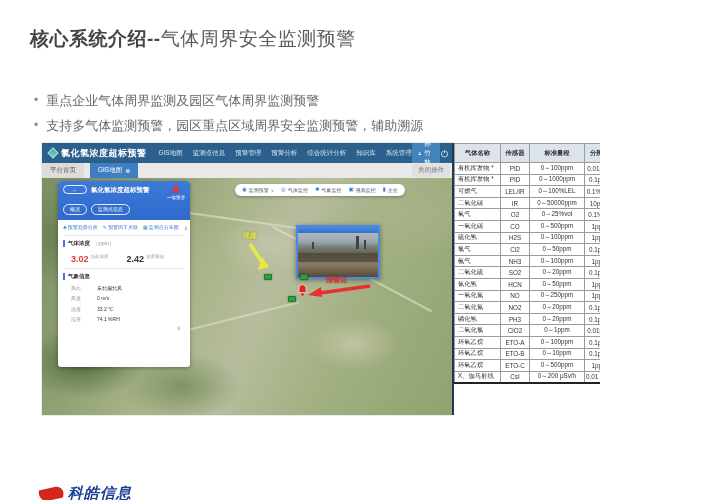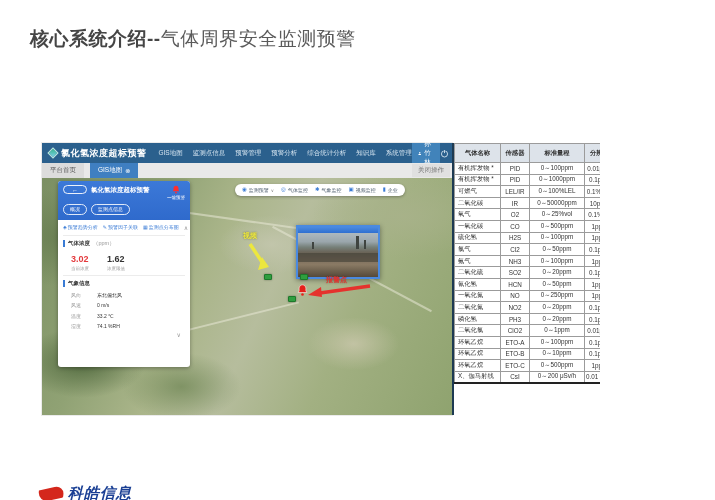--- a/index.html
+++ b/index.html
@@ -63,21 +63,21 @@
   .pill-btn { border:1px solid rgba(255,255,255,.85); border-radius:7px; padding:1px 6px; font-size:5px; color:#fff; line-height:1.3; white-space:nowrap; }
   .panel-body { flex:1; padding:4px 5px 3px; display:flex; flex-direction:column; }
   .links-row { display:flex; align-items:center; gap:5px; font-size:5px; color:#3a7bd5; }
   .links-row .lnk { display:flex; align-items:center; gap:1px; white-space:nowrap; }
   .links-row .collapse { margin-left:auto; color:#999; font-size:6px; }
   .divider { height:1px; background:#ececec; margin:4px 0; }
   .sec-title { display:flex; align-items:center; gap:3px; font-size:5.5px; color:#333; font-weight:bold; }
   .sec-title::before { content:""; width:2px; height:7px; background:#3a7bd5; }
   .sec-title .unit { color:#999; font-weight:normal; }
   .gas-values { display:flex; gap:18px; margin:7px 0 0 8px; }
-  .gas-val { display:flex; flex-direction:column; gap:2px; }
+  .gas-val { display:flex; flex-direction:row; gap:2px; }
   .gas-val .num { font-size:9px; font-weight:bold; color:#333; }
   .gas-val .num.red { color:#e4393c; }
   .gas-val .cap { font-size:4.5px; color:#999; }
   .weather-rows { margin:5px 0 0 8px; display:flex; flex-direction:column; gap:4.5px; }
   .w-row { display:flex; font-size:5px; }
   .w-row .wl { color:#999; width:26px; }
   .w-row .wv { color:#333; }
   .panel-foot { text-align:right; color:#999; font-size:6px; padding:2px 4px 1px; }
 
   
@@ -127,20 +127,24 @@
 </style>
 </head>
 <body>
 
 <div class="slide">
 
   <div class="page-title">
     <span class="t-bold">核心系统介绍--</span><span class="t-light">气体周界安全监测预警</span>
   </div>
 
+  <ul class="bullets">
+      <li>重点企业气体周界监测及园区气体周界监测预警</li>
+      <li>支持多气体监测预警，园区重点区域周界安全监测预警，辅助溯源</li>
+    </ul>
 
   <div class="app">
 
     <div class="navbar">
       <span class="logo-diamond"></span>
       <span class="app-title">氯化氢浓度超标预警</span>
       <div class="nav">
           <span>GIS地图</span>
           <span>监测点信息</span>
           <span>预警管理</span>
@@ -221,21 +225,21 @@
           <div class="sec-title">
             <span>气体浓度</span>
             <span class="unit">（ppm）</span>
           </div>
           <div class="gas-values">
             <div class="gas-val">
               <span class="num red">3.02</span>
               <span class="cap">当前浓度</span>
             </div>
             <div class="gas-val">
-              <span class="num">1.62</span>
+              <span class="num">2.42</span>
               <span class="cap">浓度限值</span>
             </div>
           </div>
           <div class="divider"></div>
           <div class="sec-title">
             <span>气象信息</span>
           </div>
           <div class="weather-rows">
               <div class="w-row">
                 <span class="wl">风向</span>

